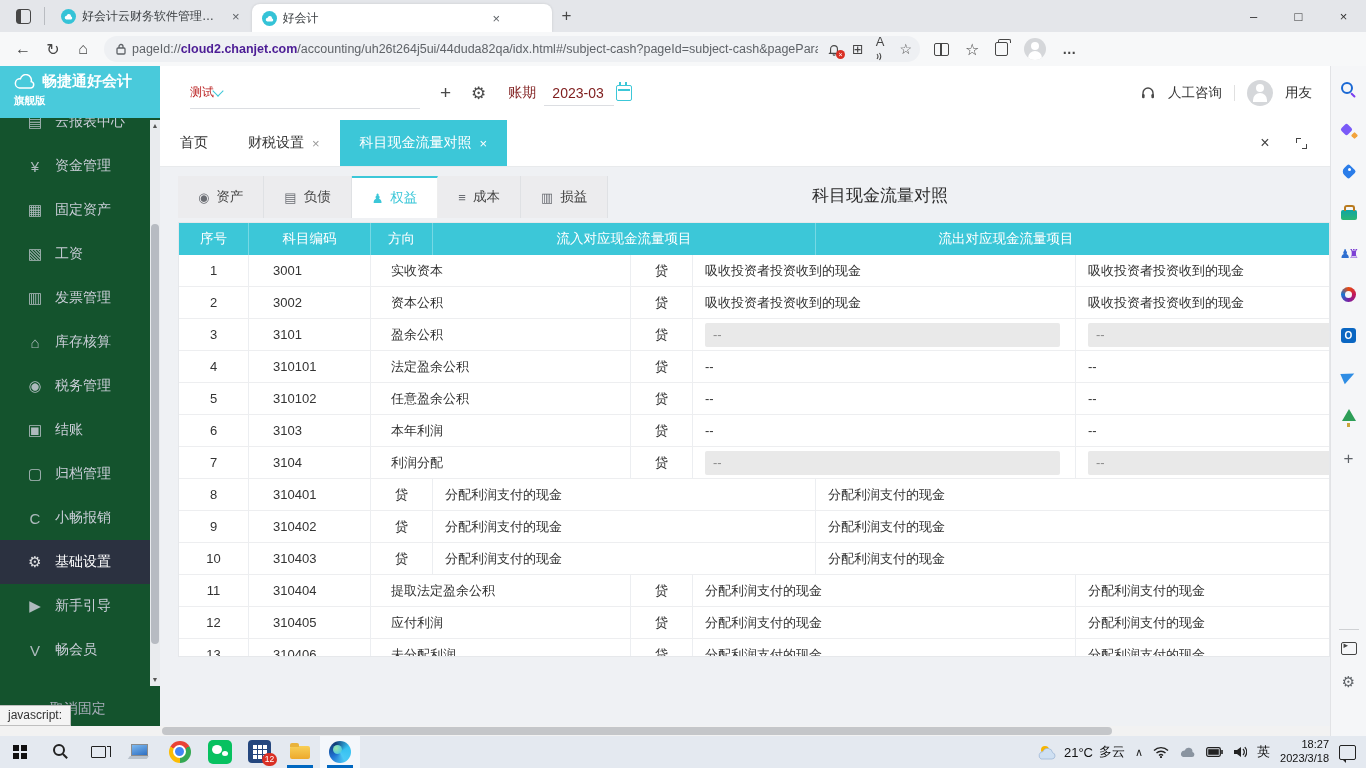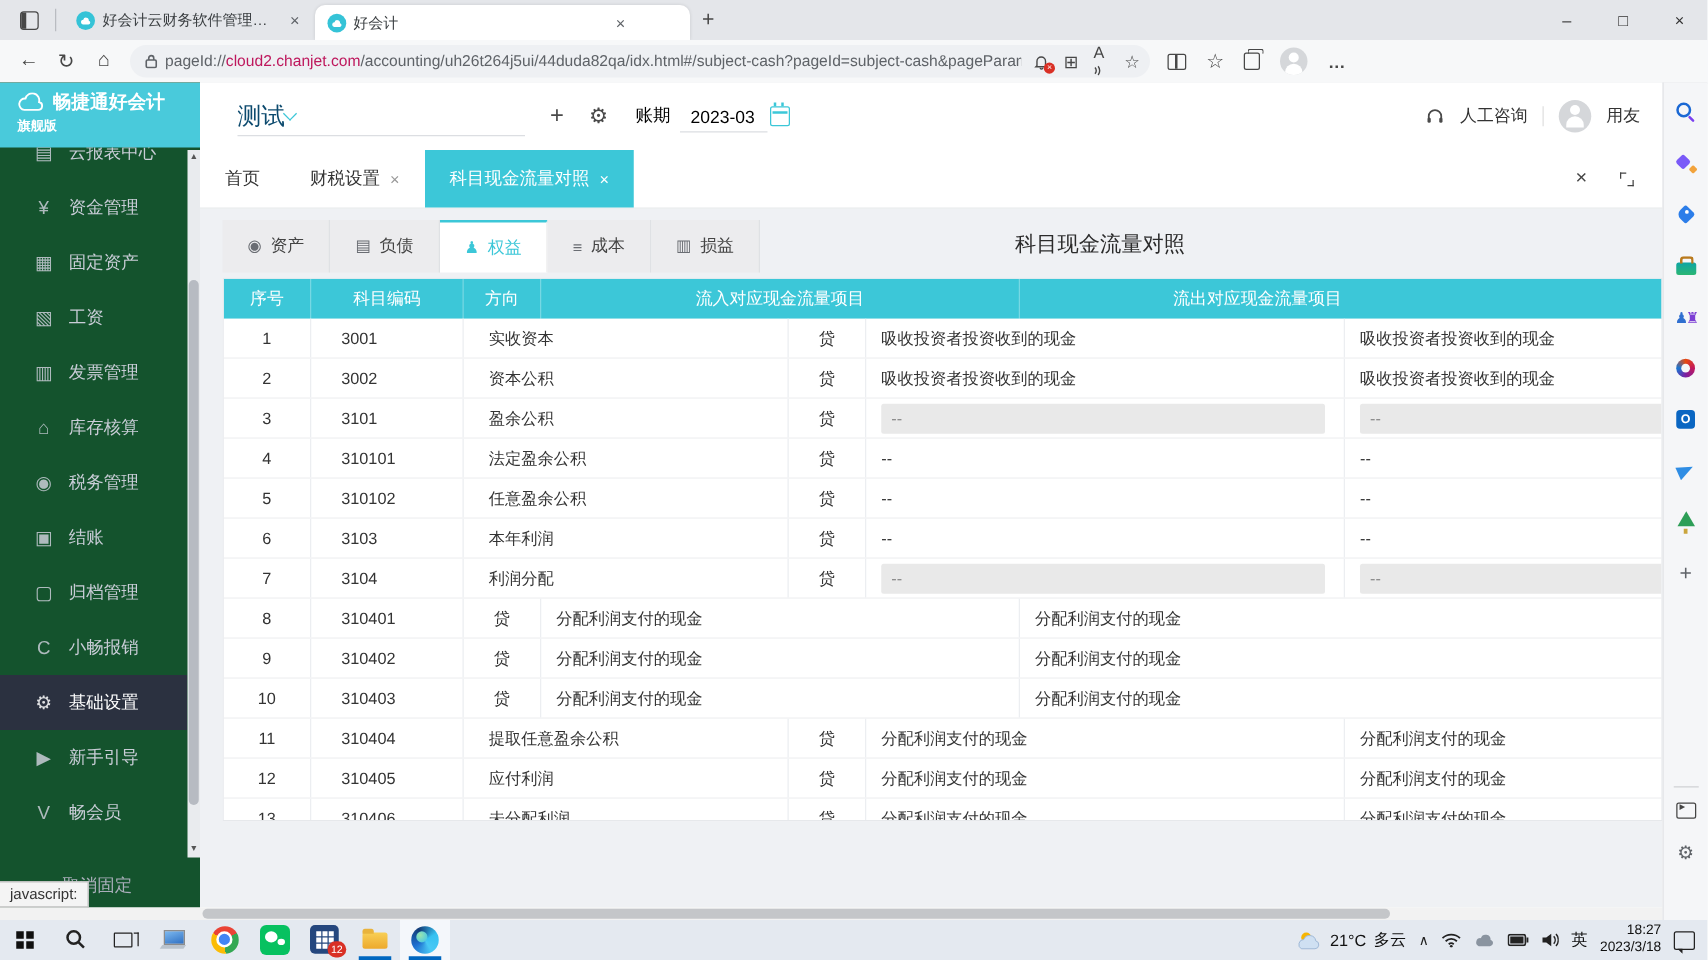--- a/index.html
+++ b/index.html
@@ -23,21 +23,21 @@
   .newtab{font-size:17px;color:#474747;margin-left:10px}
   #win-ctrls{position:absolute;right:0;top:0;height:32px;display:flex}
   #win-ctrls span{width:45px;height:32px;display:flex;align-items:center;justify-content:center;font-size:13px;color:#333}
 
   #btoolbar{position:absolute;left:0;top:32px;width:1366px;height:34px;background:#f7f8f9;
             border-bottom:1px solid #dfe1e5;display:flex;align-items:center}
   .nav-ico{font-size:16px;color:#474747;width:30px;text-align:center}
   #urlpill{height:26px;flex:1;max-width:800px;margin-left:6px;background:#eef0f3;border-radius:13px;
            display:flex;align-items:center;padding:0 8px;font-size:12.5px;color:#5f6368}
   #urlpill .lock{margin:0 6px 0 4px;display:flex}
-  .url-domain{color:#be185d;font-weight:normal}
+  .url-domain{color:#4c1d95;font-weight:bold}
   .url-txt{white-space:nowrap;overflow:hidden}
   .pill-icos{margin-left:auto;display:flex;align-items:center;gap:12px;padding-left:10px}
   .bell{position:relative;display:flex}
   .bell .bdg{position:absolute;right:-5px;bottom:-3px;width:9px;height:9px;border-radius:50%;background:#d93025;
              color:#fff;font-size:7px;line-height:9px;text-align:center}
   .gi{color:#474747;font-size:14px}
   .toolbar-right{display:flex;align-items:center;gap:16px;margin-left:14px;margin-right:14px}
   .split-ico{width:13px;height:11px;border:1.6px solid #474747;border-radius:2px;position:relative}
   .split-ico::after{content:"";position:absolute;left:5px;top:0;bottom:0;width:1.6px;background:#474747}
   .coll-ico{width:11px;height:12px;border:1.6px solid #474747;border-radius:2px;position:relative}
@@ -59,25 +59,25 @@
   #side-scroll{position:absolute;right:0;top:54px;bottom:40px;width:10px;background:#e9ebee;display:flex;flex-direction:column;align-items:center}
   #side-scroll .ar{font-size:7px;color:#555;line-height:12px}
   #side-scroll .thumb{width:8px;border-radius:4px;background:#b7bbc2;margin-top:92px;height:420px}
   #side-scroll .sp{flex:1}
   #unpin{position:absolute;left:34px;bottom:8px;color:#a9aeba;font-size:14px;display:flex;align-items:center;gap:8px}
   #unpin .ar{font-size:10px}
 
   
   #app-main{position:absolute;left:160px;top:66px;width:1170px;height:660px;background:#eff1f4}
   #app-toolbar{position:absolute;left:0;top:0;width:1170px;height:54px;background:#fff;display:flex;align-items:center;box-sizing:border-box;padding:0 18px 0 30px}
-  #acct-select{width:230px;border-bottom:1px solid #dcdee2;height:30px;display:flex;align-items:center;justify-content:flex-start;font-size:19px;color:#0c4a6e}
+  #acct-select{width:230px;border-bottom:1px solid #dcdee2;height:30px;display:flex;align-items:center;justify-content:flex-start;font-size:12px;color:#b91c1c}
   .chev{width:7px;height:7px;border-right:1.6px solid #3cc7d8;border-bottom:1.6px solid #3cc7d8;transform:rotate(45deg);margin:-4px 4px 0 0}
   .tb-ico{font-size:19px;color:#4a4a4a;margin-left:20px}
   .tb-gear{font-size:17px}
-  #period{display:flex;align-items:center;margin-left:22px;font-size:14px;color:#000000}
+  #period{display:flex;align-items:center;margin-left:22px;font-size:14px;color:#7f1d1d}
   #period .val{border-bottom:1px solid #dcdee2;padding:4px 10px 4px 8px;margin-left:8px}
   .cal{width:14px;height:14px;border:1.6px solid #3cc7d8;border-radius:2px;position:relative;margin-left:2px}
   .cal::before{content:"";position:absolute;left:1px;right:1px;top:3px;height:1.6px;background:#3cc7d8}
   .cal::after{content:"";position:absolute;left:2px;top:-4px;width:2px;height:3px;background:#3cc7d8;box-shadow:6px 0 #3cc7d8}
   #tb-right{margin-left:auto;display:flex;align-items:center;gap:12px;font-size:13.5px;color:#333}
   .vdiv{width:1px;height:16px;background:#e0e0e0}
 
   #ws-tabs{position:absolute;left:0;top:54px;width:1170px;height:46px;background:#fff;border-bottom:1px solid #e8eaec;display:flex;align-items:center}
   .ws-tab{height:46px;display:flex;align-items:center;padding:0 20px;font-size:14px;color:#333;gap:8px}
   .ws-tab .x{color:#999;font-size:13px}
@@ -488,21 +488,21 @@
           <div class="tr" data-name="table-row">
             <div class="td c0" data-name="cell-index">10</div>
             <div class="td c1" data-name="cell-subject-code">310403</div>
             <div class="td c3" data-name="cell-direction">贷</div>
             <div class="td c4" data-name="cell-inflow">分配利润支付的现金</div>
             <div class="td c5" data-name="cell-outflow">分配利润支付的现金</div>
           </div>
           <div class="tr" data-name="table-row">
             <div class="td c0" data-name="cell-index">11</div>
             <div class="td c1" data-name="cell-subject-code">310404</div>
-            <div class="td c2" data-name="cell-subject-name">提取任意盈余公积</div>
+            <div class="td c2" data-name="cell-subject-name">提取法定盈余公积</div>
             <div class="td c3" data-name="cell-direction">贷</div>
             <div class="td c4" data-name="cell-inflow">分配利润支付的现金</div>
             <div class="td c5" data-name="cell-outflow">分配利润支付的现金</div>
           </div>
           <div class="tr" data-name="table-row">
             <div class="td c0" data-name="cell-index">12</div>
             <div class="td c1" data-name="cell-subject-code">310405</div>
             <div class="td c2" data-name="cell-subject-name">应付利润</div>
             <div class="td c3" data-name="cell-direction">贷</div>
             <div class="td c4" data-name="cell-inflow">分配利润支付的现金</div>

